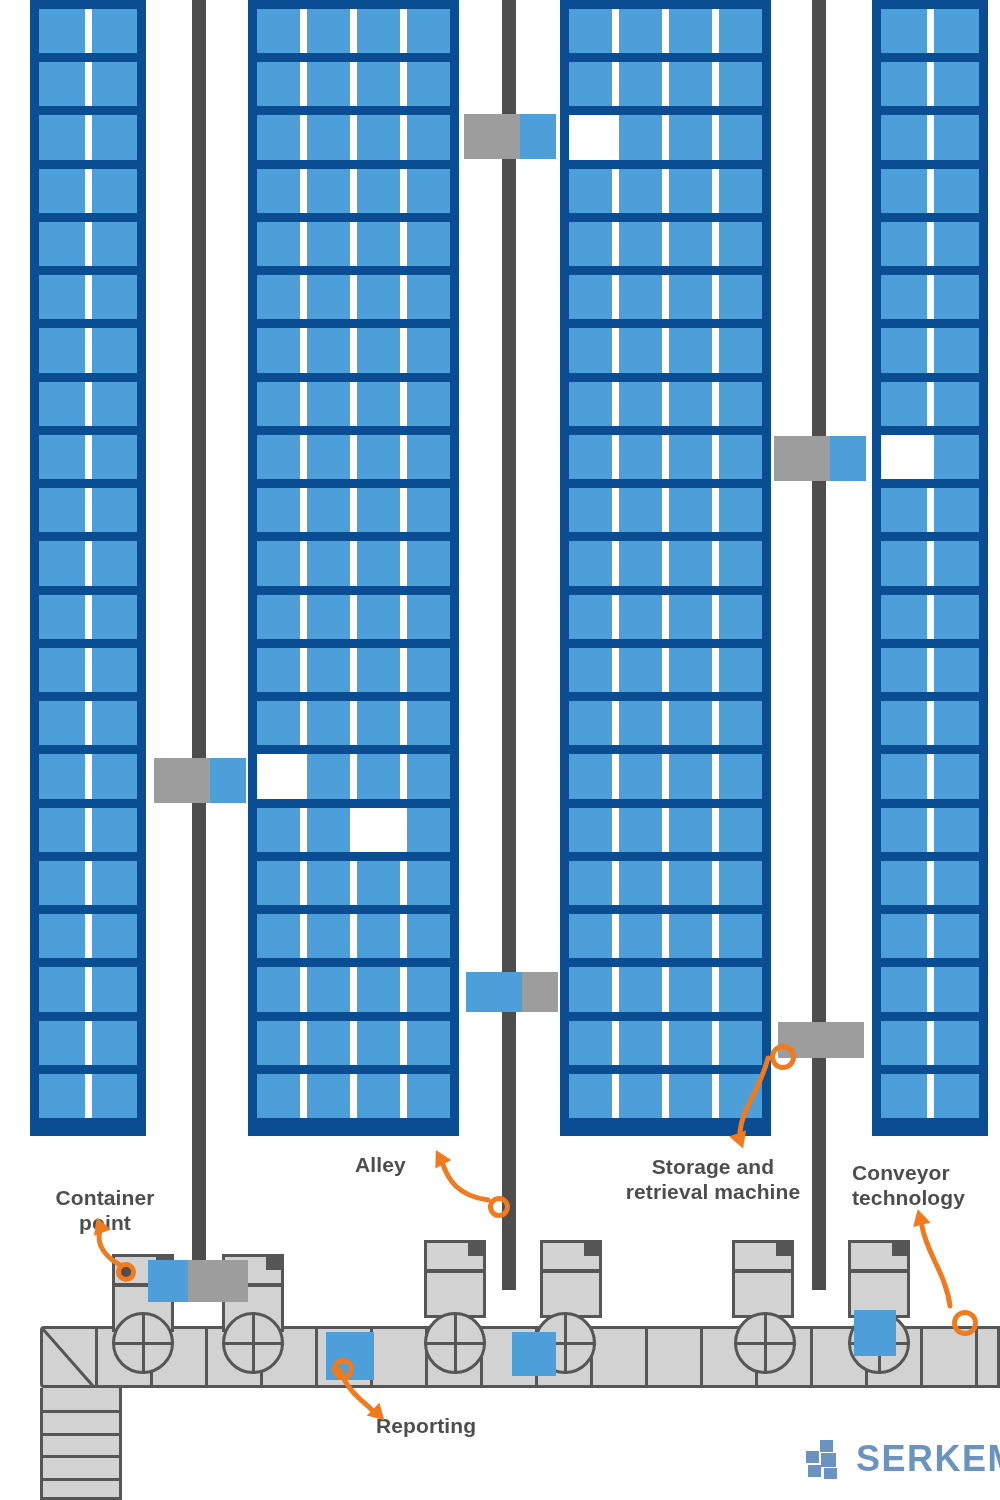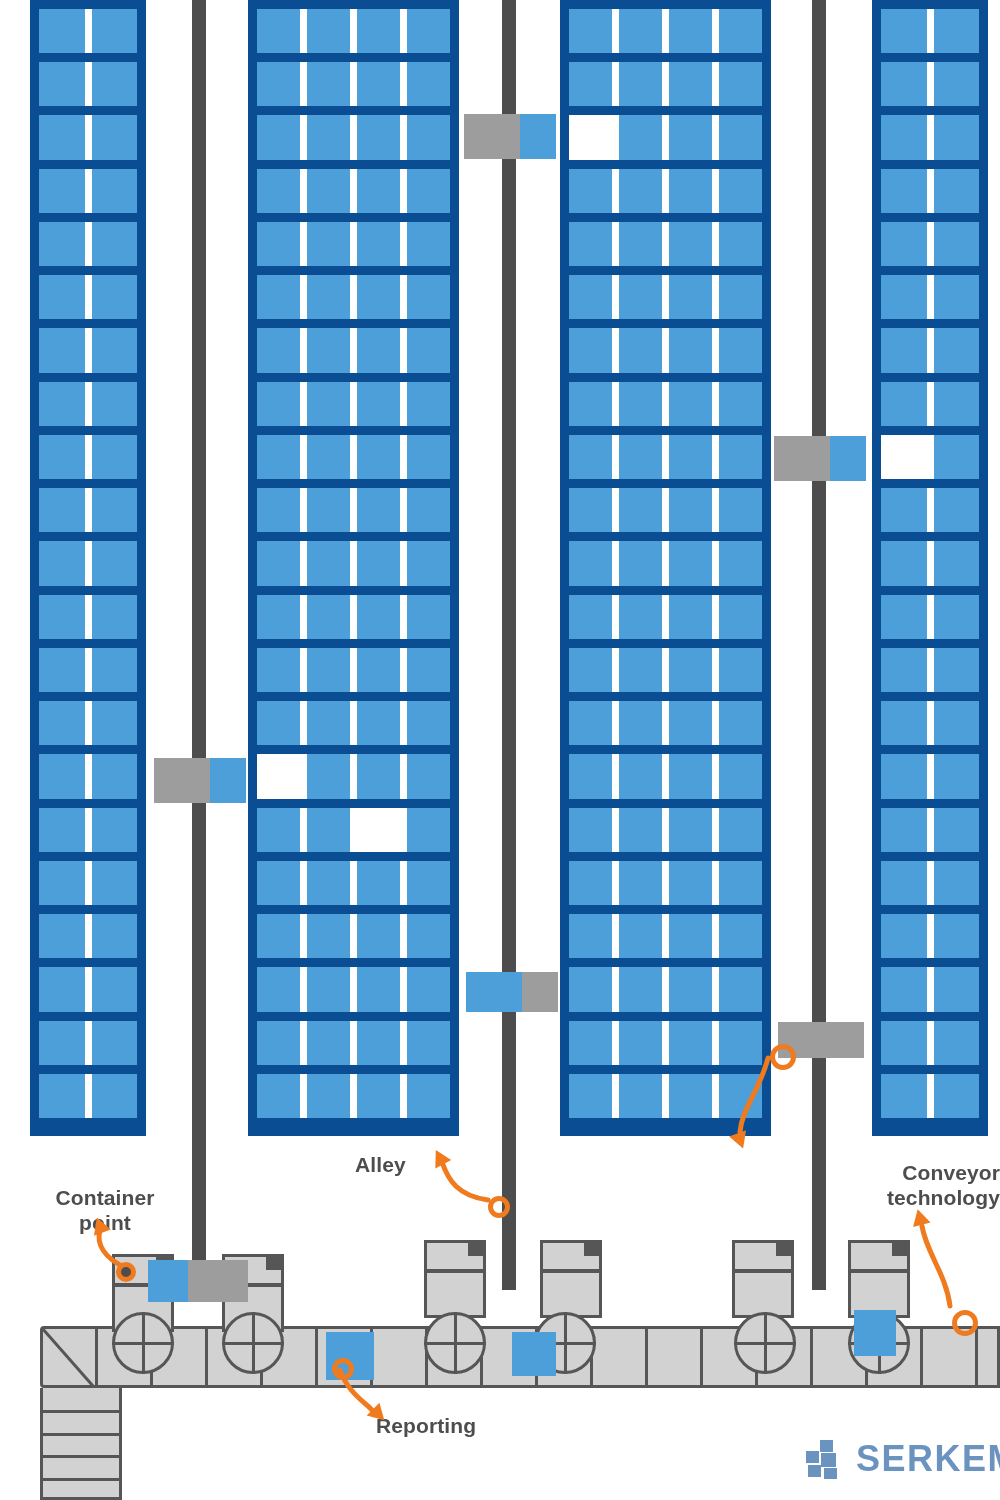--- a/index.html
+++ b/index.html
@@ -732,26 +732,28 @@
     <svg class="arrow" width="1000" height="1500" style="left: 0px; top: 0px;">
       <path d="M126,1268 C104,1258 96,1244 100,1230" fill="none" stroke="#f07a1e" stroke-width="5" stroke-linecap="round"></path>
       <polygon points="-9,7 0,-9 9,7" fill="#f07a1e" transform="translate(100,1226) rotate(-20)"></polygon>
     </svg>
     <div class="clabel" style="left: 355px; top: 1152px; width: 110px; text-align: left; color: rgb(77, 77, 77); white-space: pre-line;">Alley</div>
     <div class="cmark" style="left: 488px; top: 1196px; width: 22px; height: 22px; border-color: rgb(240, 122, 30); background: transparent;"></div>
     <svg class="arrow" width="1000" height="1500" style="left: 0px; top: 0px;">
       <path d="M488,1200 C458,1196 448,1180 442,1162" fill="none" stroke="#f07a1e" stroke-width="5" stroke-linecap="round"></path>
       <polygon points="-9,7 0,-9 9,7" fill="#f07a1e" transform="translate(440,1158) rotate(-28)"></polygon>
     </svg>
+    <div class="clabel" style="left: 598px; top: 1154px; width: 230px; text-align: center; color: rgb(77, 77, 77); white-space: pre-line;">Storage and
+retrieval machine</div>
     <div class="cmark" style="left: 770px; top: 1044px; width: 26px; height: 26px; border-color: rgb(240, 122, 30); background: transparent;"></div>
     <svg class="arrow" width="1000" height="1500" style="left: 0px; top: 0px;">
       <path d="M768,1058 C760,1090 742,1108 740,1132" fill="none" stroke="#f07a1e" stroke-width="5" stroke-linecap="round"></path>
       <polygon points="-9,7 0,-9 9,7" fill="#f07a1e" transform="translate(740,1140) rotate(160)"></polygon>
     </svg>
-    <div class="clabel" style="left: 852px; top: 1160px; width: 148px; text-align: right; color: rgb(77, 77, 77); white-space: pre-line;">Conveyor
+    <div class="clabel" style="left: 852px; top: 1160px; width: 148px; text-align: left; color: rgb(77, 77, 77); white-space: pre-line;">Conveyor
 technology</div>
     <div class="cmark" style="left: 952px; top: 1310px; width: 26px; height: 26px; border-color: rgb(240, 122, 30); background: transparent;"></div>
     <svg class="arrow" width="1000" height="1500" style="left: 0px; top: 0px;">
       <path d="M950,1306 C946,1274 926,1252 922,1226" fill="none" stroke="#f07a1e" stroke-width="5" stroke-linecap="round"></path>
       <polygon points="-9,7 0,-9 9,7" fill="#f07a1e" transform="translate(920,1218) rotate(-15)"></polygon>
     </svg>
     <div class="clabel" style="left: 376px; top: 1413px; width: 140px; text-align: left; color: rgb(77, 77, 77); white-space: pre-line;">Reporting</div>
     <div class="cmark" style="left: 332px; top: 1358px; width: 22px; height: 22px; border-color: rgb(240, 122, 30); background: transparent;"></div>
     <svg class="arrow" width="1000" height="1500" style="left: 0px; top: 0px;">
       <path d="M340,1370 C348,1392 362,1400 372,1410" fill="none" stroke="#f07a1e" stroke-width="5" stroke-linecap="round"></path>

